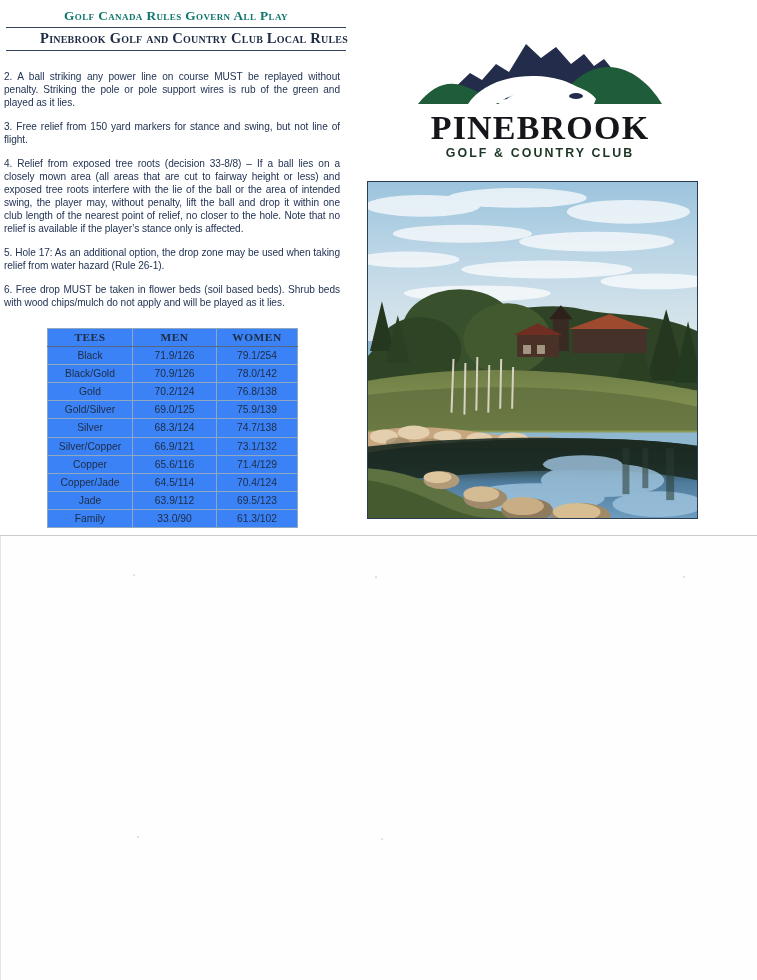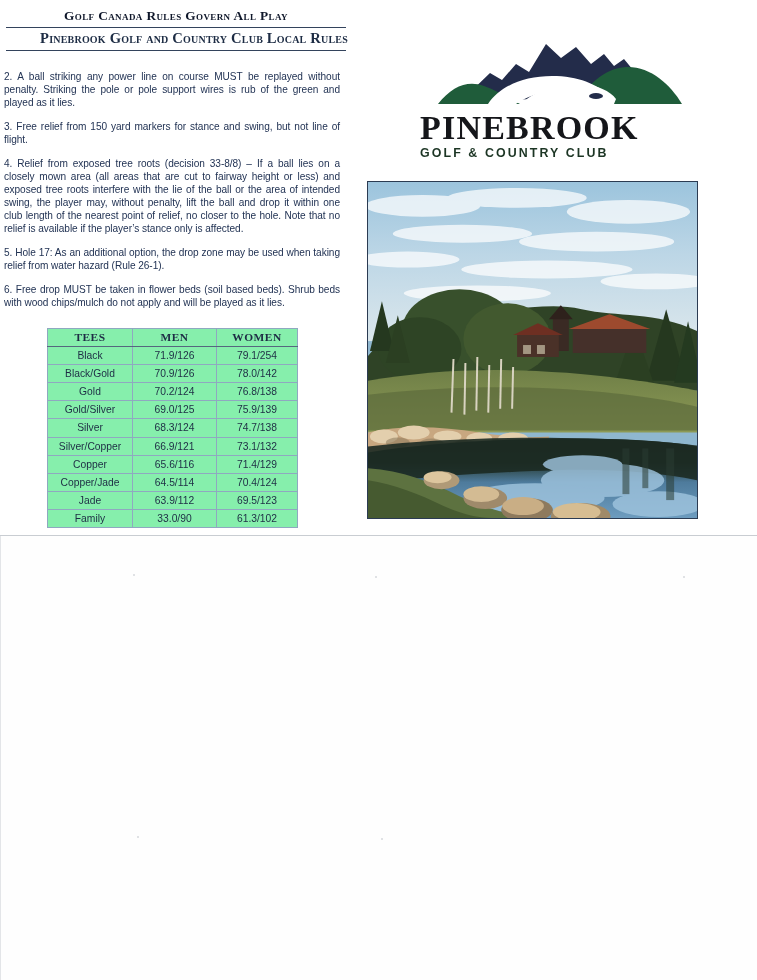--- a/index.html
+++ b/index.html
@@ -34,21 +34,21 @@
     width: 352px;
   }
 
   .heading-line1 {
     text-align: center;
     font-family: "Liberation Serif", serif;
     font-variant: small-caps;
     font-weight: 700;
     font-size: 13.3px;
     letter-spacing: 0.4px;
-    color: #0f172a;
+    color: #0f766e;
     padding: 0 6px 2px 6px;
     white-space: nowrap;
   }
   .rule-divider {
     height: 0;
     border-top: 1.6px solid #33435c;
     margin: 1px 6px 0 6px;
   }
   .heading-line2 {
     text-align: right;
@@ -80,21 +80,21 @@
   .ratings-wrap {
     position: absolute;
     left: 47px;
     top: 328px;
     width: 250px;
   }
   table.ratings {
     border-collapse: collapse;
     width: 250px;
     table-layout: fixed;
-    background: #86efac;
+    background: #3b82f6;
   }
   table.ratings td, table.ratings th {
     border: 1px solid #8fa8c0;
     text-align: center;
     color: #1d2c44;
     font-family: "Liberation Sans", sans-serif;
     font-size: 10.3px;
     height: 17.1px;
     line-height: 17.1px;
     padding: 0;
@@ -108,24 +108,24 @@
     letter-spacing: 0.5px;
     border-bottom: 1.4px solid #55677e;
   }
   table.ratings col.c-tee   { width: 85px; }
   table.ratings col.c-men   { width: 84px; }
   table.ratings col.c-women { width: 81px; }
 
   
   .logo-block {
     position: absolute;
-    left: 420px;
+    left: 400px;
     top: 26px;
     width: 280px;
-    text-align: left;
+    text-align: center;
   }
   .logo-mark {
     width: 265px;
     height: 86px;
     margin: 0 auto;
     display: block;
   }
   .logo-word {
     font-family: "Liberation Serif", serif;
     font-weight: 700;

